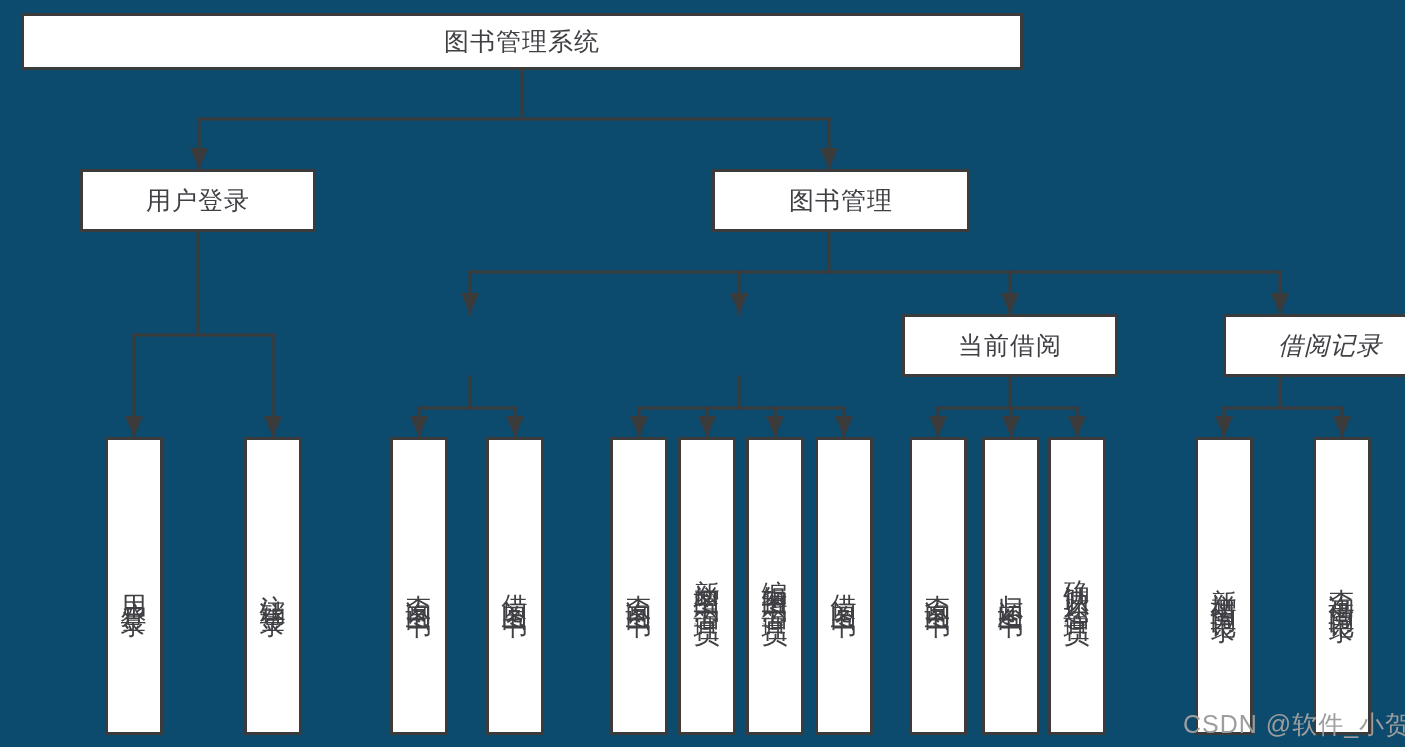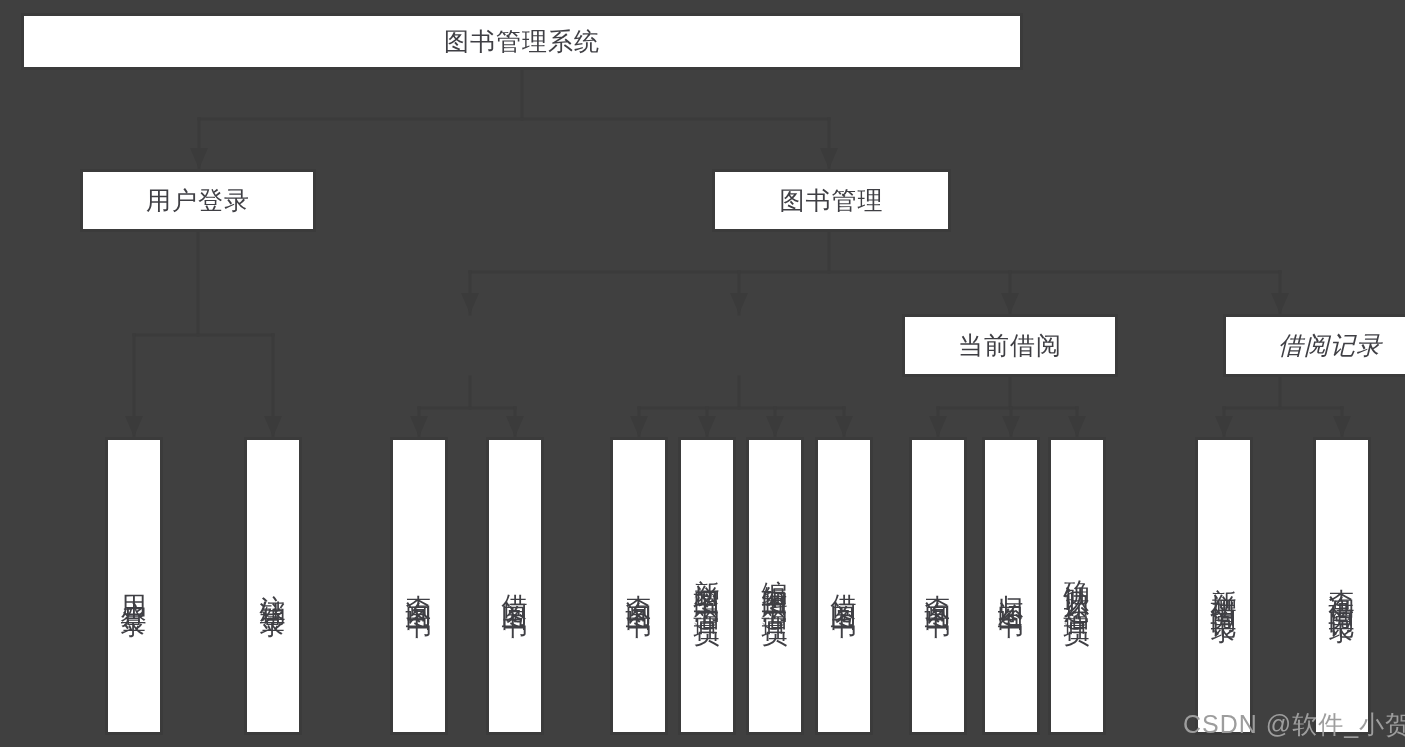--- a/index.html
+++ b/index.html
@@ -4,21 +4,21 @@
 <style>
   html, body {
     margin: 0;
     padding: 0;
     background: #ffffff;
   }
   #canvas {
     position: relative;
     width: 1405px;
     height: 747px;
-    background: #404040;
+    background: #0c4a6e;
     font-family: "Liberation Sans", "DejaVu Sans", sans-serif;
     overflow: hidden;
     text-align: right;
   }
   #connectors {
     position: absolute;
     left: 0;
     top: 0;
     width: 1405px;
     height: 747px;
@@ -107,21 +107,21 @@
       <path d="M1280,377 V408"></path>
       <path d="M1224,408 H1342"></path>
       <path d="M1224,408 V437" marker-end="url(#arrow)"></path>
       <path d="M1342,408 V437" marker-end="url(#arrow)"></path>
     </g>
   </svg>
 
   <div class="node h" style="left:21px; top:13px; width:1002px; height:57px;">图书管理系统</div>
 
   <div class="node h" style="left:80px; top:169px; width:236px; height:63px;">用户登录</div>
-  <div class="node h" style="left:712px; top:169px; width:239px; height:63px;">图书管理</div>
+  <div class="node h" style="left:712px; top:169px; width:258px; height:63px;">图书管理</div>
 
   <div class="node h" style="left:902px; top:314px; width:216px; height:63px;">当前借阅</div>
   <div class="node h" style="left:1223px; top:314px; width:214px; height:63px;font-style:italic;">借阅记录</div>
 
   <div class="node v" style="left:105px; top:437px; width:58px; height:298px;">用户登录</div>
   <div class="node v" style="left:244px; top:437px; width:58px; height:298px;">注销登录</div>
 
   <div class="node v" style="left:390px; top:437px; width:58px; height:298px;">查询图书</div>
   <div class="node v" style="left:486px; top:437px; width:58px; height:298px;">借阅图书</div>
 

